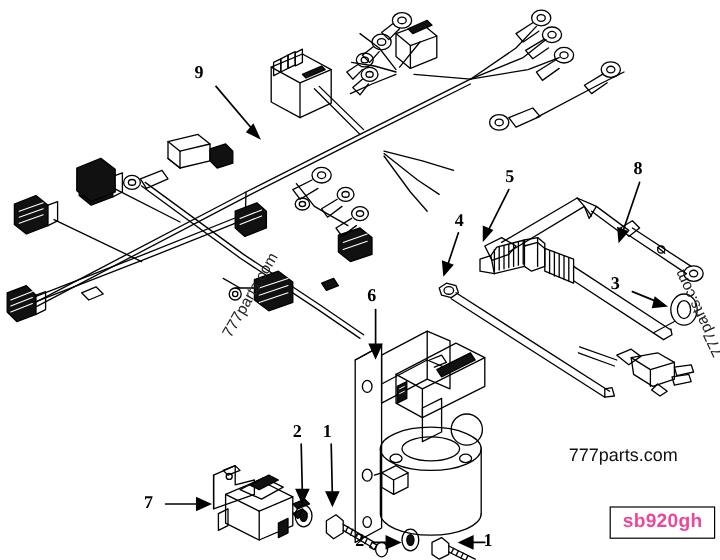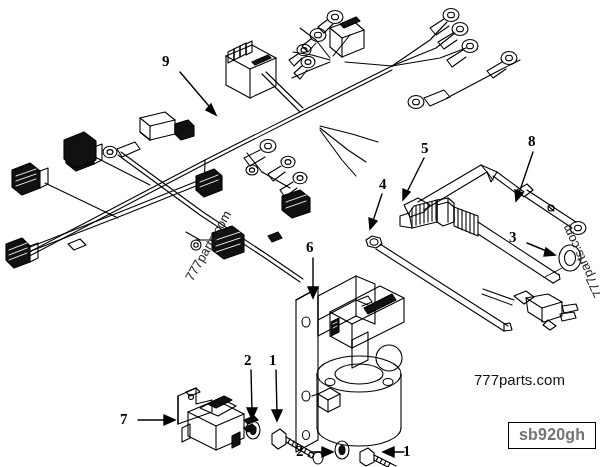--- a/index.html
+++ b/index.html
@@ -40,21 +40,21 @@
     transform-origin:0 0;
   }
   .codebox{
     position:absolute;
     border:1.5px solid #000;
     background:#fff;
     padding:3px 10px 4px 10px;
     font-family:"Liberation Sans", sans-serif;
     font-weight:bold;
     font-size:16px;
-    color:#737373;
+    color:#ec4899;
     letter-spacing:.2px;
     white-space:nowrap;
   }
 </style>
 </head>
 <body>
 
 <div id="stage">
 
   <svg class="layer" viewBox="0 0 600 467">

